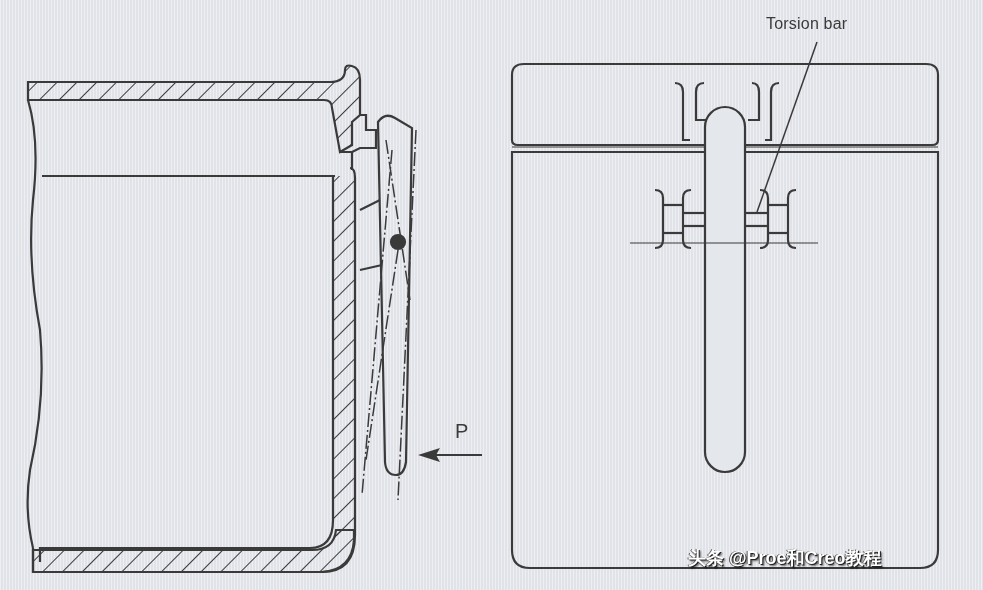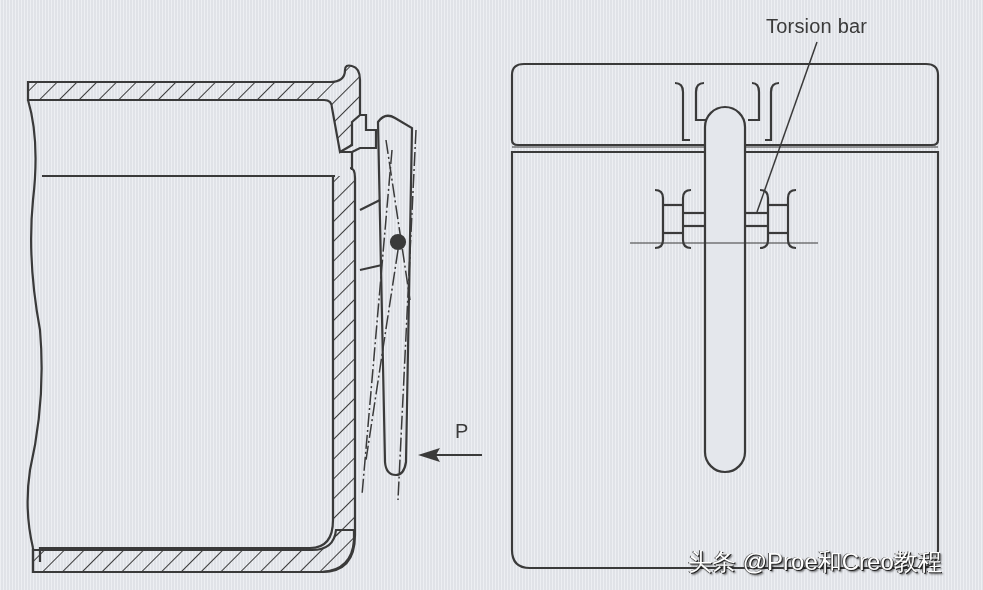--- a/index.html
+++ b/index.html
@@ -6,29 +6,29 @@
   body {
     width: 983px; height: 590px; overflow: hidden;
     background-color: #e4e7ec;
     background-image: repeating-linear-gradient(90deg, rgba(255,255,255,0.35) 0px, rgba(255,255,255,0.35) 1px, rgba(0,0,0,0.02) 1px, rgba(0,0,0,0.02) 3px);
     font-family: "Liberation Sans", sans-serif;
     position: relative;
   }
   svg.diagram { position: absolute; left: 0; top: 0; }
   .label-torsion {
     position: absolute; left: 766px; top: 15px;
-    font-size: 20px; color: #3a3a3a; letter-spacing: 0.2px;
+    font-size: 16px; color: #3a3a3a; letter-spacing: 0.2px;
   }
   .label-p {
     position: absolute; left: 455px; top: 420px;
     font-size: 20px; color: #3a3a3a;
   }
   .watermark {
     position: absolute; left: 688px; top: 546px;
-    font-size: 24px; color: #ffffff; font-weight: normal;
+    font-size: 18px; color: #ffffff; font-weight: bold;
     text-shadow: 1px 1px 0 #222, -1px 0 0 #555, 2px 2px 2px rgba(0,0,0,0.6);
     white-space: nowrap;
     text-align: center;
   }
 </style>
 </head>
 <body>
 
 <svg class="diagram" width="983" height="590" viewBox="0 0 983 590" xmlns="http://www.w3.org/2000/svg">
   <defs>

